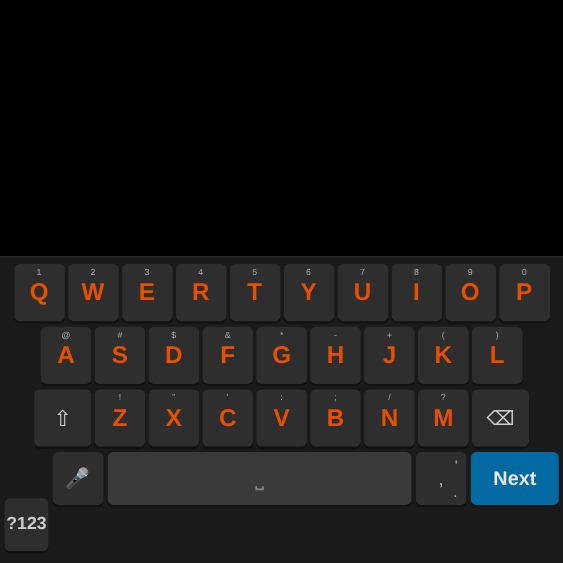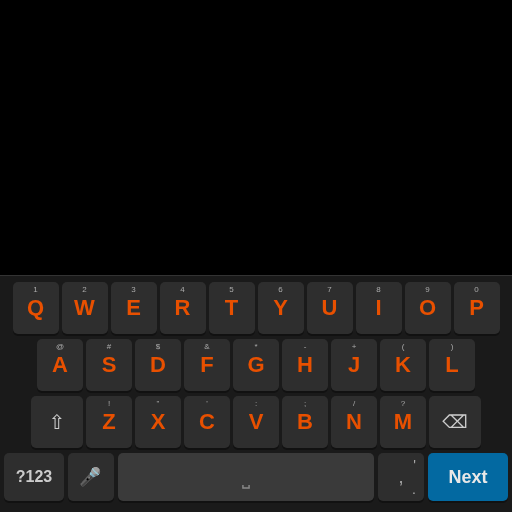--- a/index.html
+++ b/index.html
@@ -74,21 +74,22 @@
       width: 52px;
     }
     
     .row4 {
       gap: 4px;
     }
     .row4 .key {
       height: 48px;
     }
     .key-num {
-      width: 60px;
+      width: 40px;
+      margin-top: 42px;
     }
     .key-mic {
       width: 46px;
     }
     .key-space {
       flex: 1;
       background: #3a3a3a;
     }
     .key-comma {
       width: 46px;

